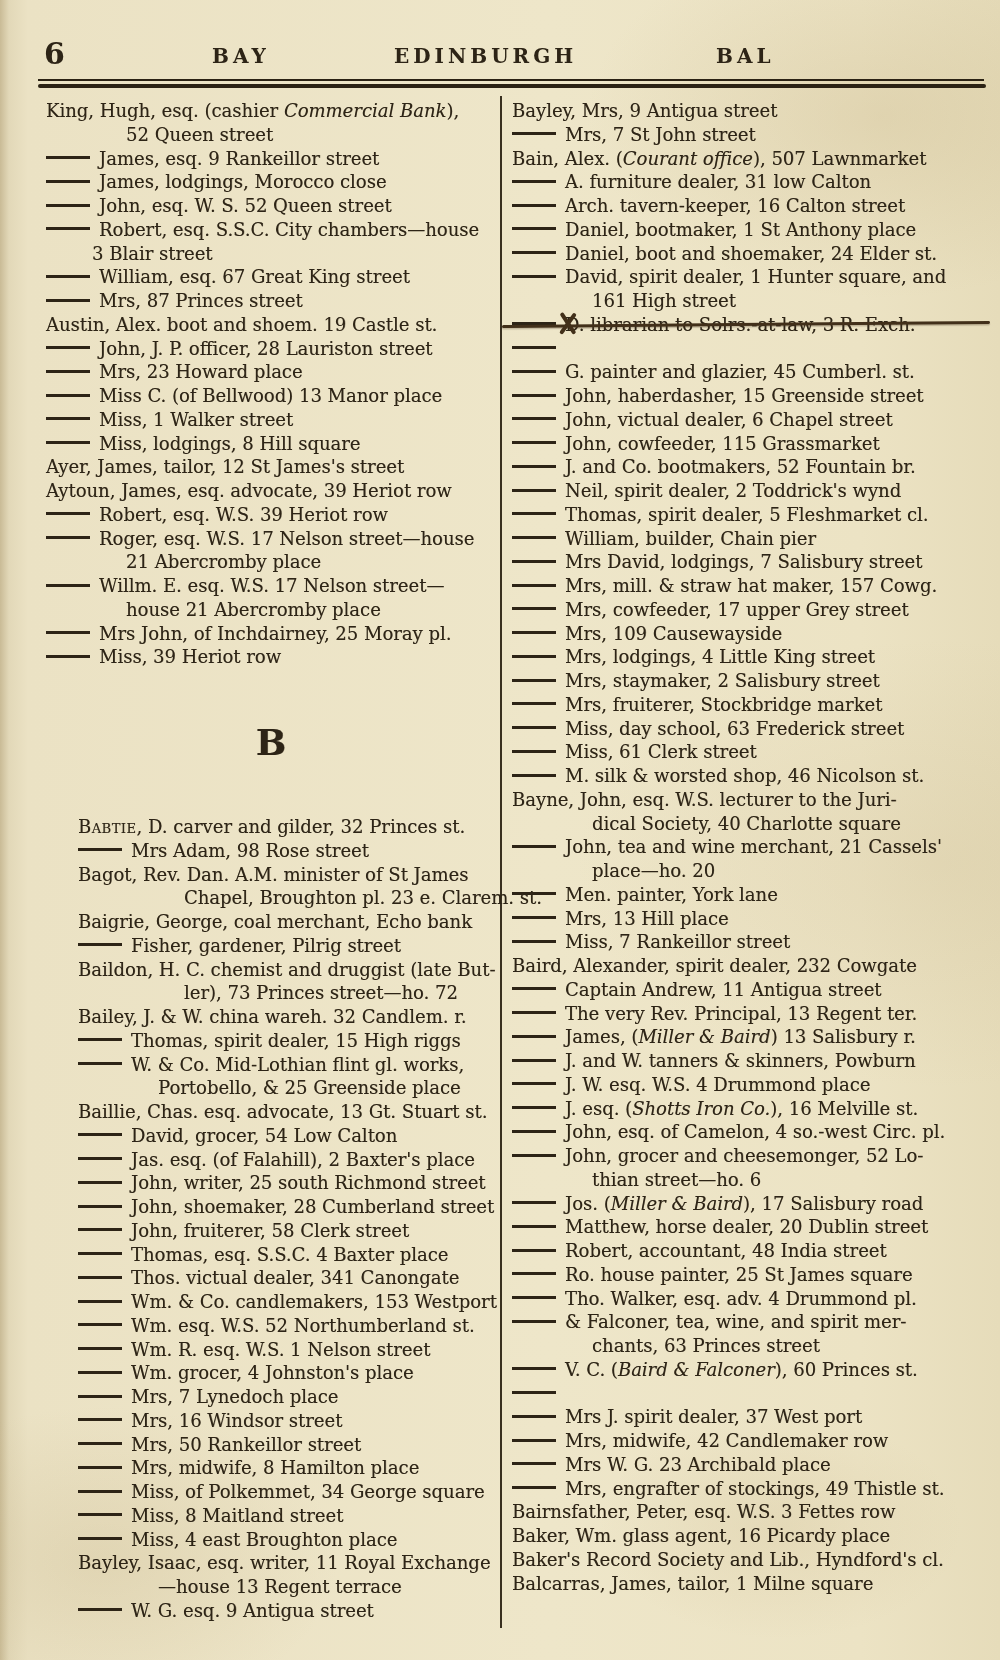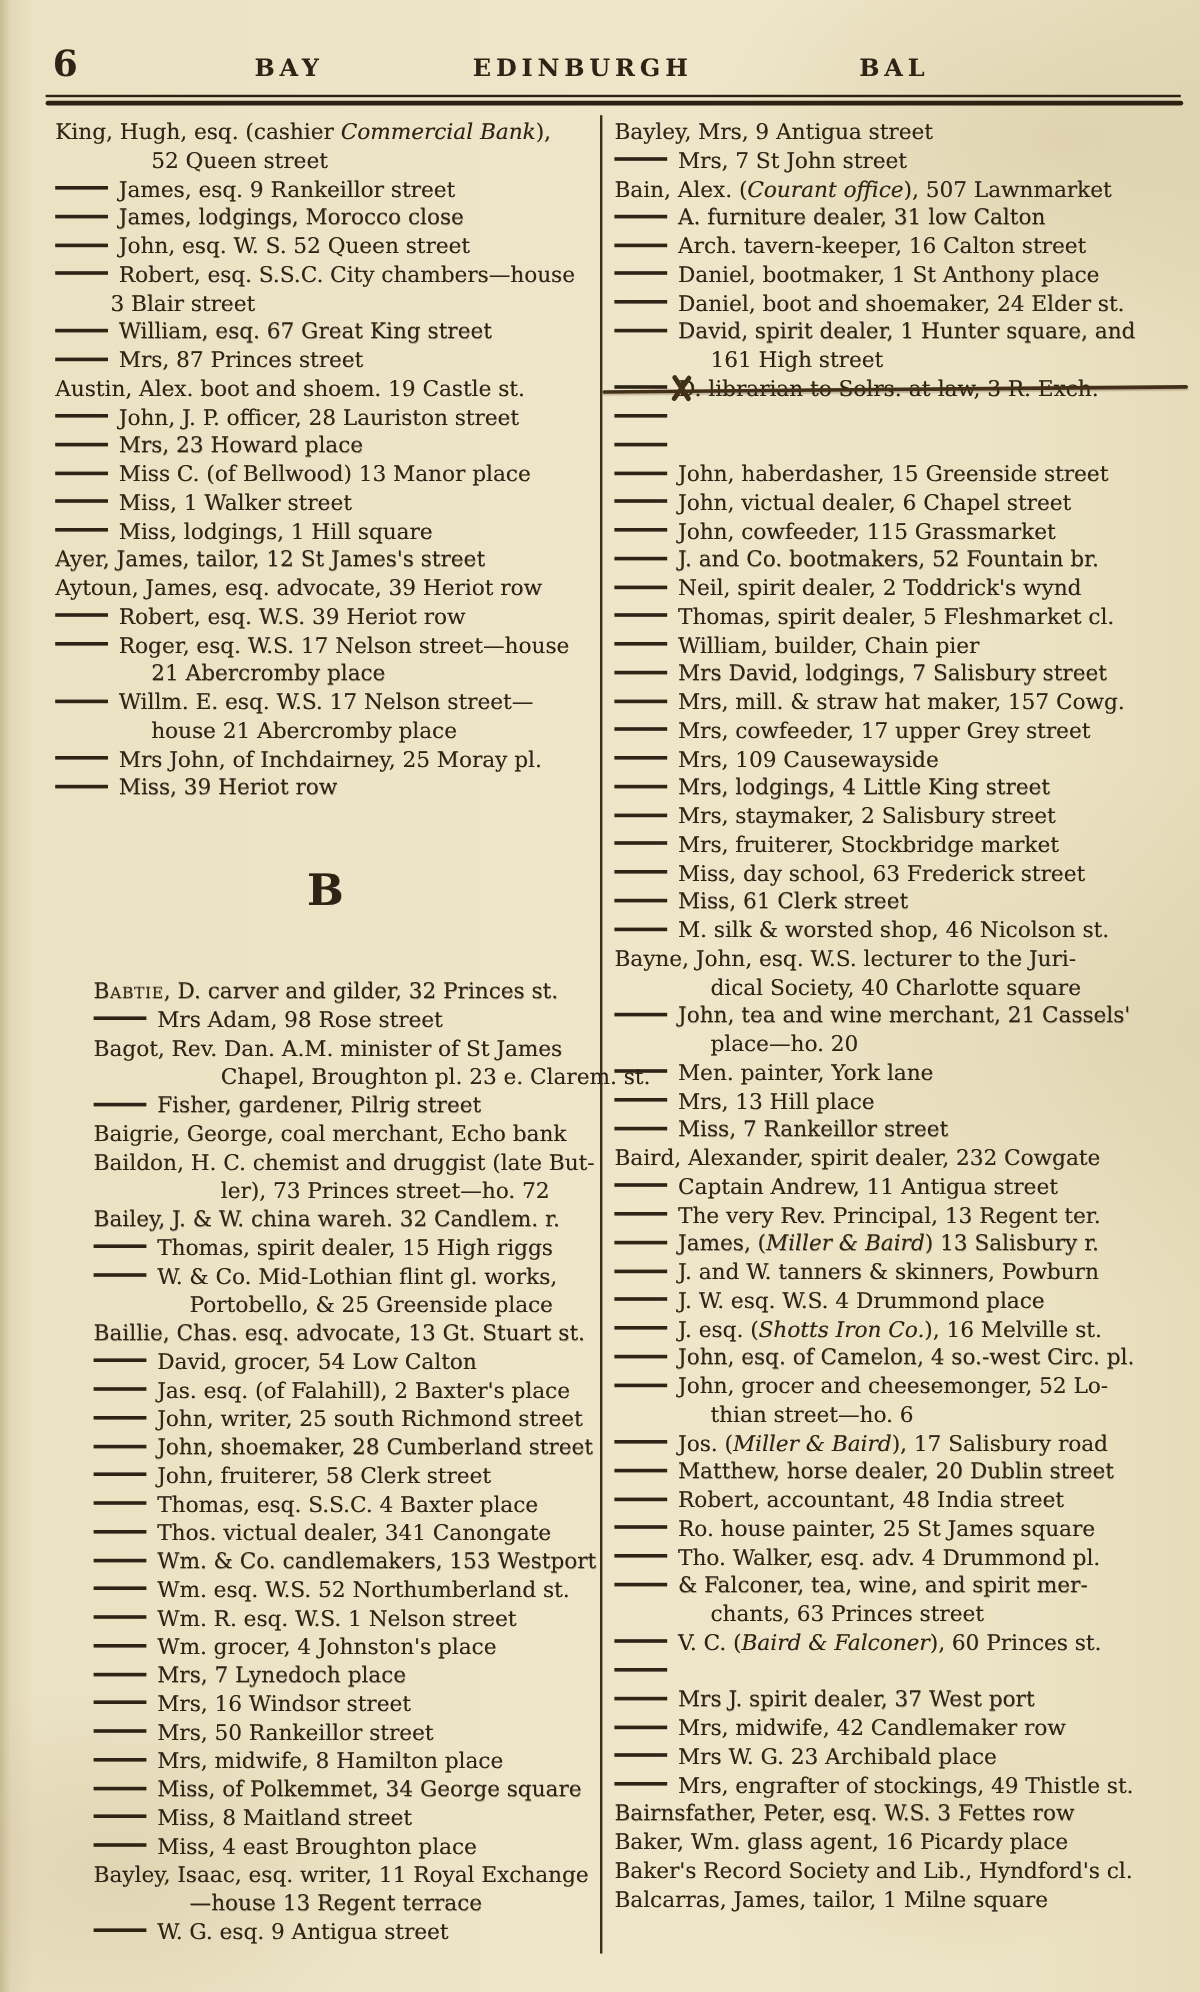--- a/index.html
+++ b/index.html
@@ -59,39 +59,39 @@
       <div class="line"><span class="ditto"></span><span>John, esq. W. S. 52 Queen street</span></div>
       <div class="line"><span class="ditto"></span><span>Robert, esq. S.S.C. City chambers—house</span></div>
       <div class="line ind1"><span>3 Blair street</span></div>
       <div class="line"><span class="ditto"></span><span>William, esq. 67 Great King street</span></div>
       <div class="line"><span class="ditto"></span><span>Mrs, 87 Princes street</span></div>
       <div class="line"><span>Austin, Alex. boot and shoem. 19 Castle st.</span></div>
       <div class="line"><span class="ditto"></span><span>John, J. P. officer, 28 Lauriston street</span></div>
       <div class="line"><span class="ditto"></span><span>Mrs, 23 Howard place</span></div>
       <div class="line"><span class="ditto"></span><span>Miss C. (of Bellwood) 13 Manor place</span></div>
       <div class="line"><span class="ditto"></span><span>Miss, 1 Walker street</span></div>
-      <div class="line"><span class="ditto"></span><span>Miss, lodgings, 1 Hill square</span></div>
+      <div class="line"><span class="ditto"></span><span>Miss, lodgings, 8 Hill square</span></div>
       <div class="line"><span>Ayer, James, tailor, 12 St James's street</span></div>
       <div class="line"><span>Aytoun, James, esq. advocate, 39 Heriot row</span></div>
       <div class="line"><span class="ditto"></span><span>Robert, esq. W.S. 39 Heriot row</span></div>
       <div class="line"><span class="ditto"></span><span>Roger, esq. W.S. 17 Nelson street—house</span></div>
       <div class="line ind2"><span>21 Abercromby place</span></div>
       <div class="line"><span class="ditto"></span><span>Willm. E. esq. W.S. 17 Nelson street—</span></div>
       <div class="line ind2"><span>house 21 Abercromby place</span></div>
       <div class="line"><span class="ditto"></span><span>Mrs John, of Inchdairney, 25 Moray pl.</span></div>
       <div class="line"><span class="ditto"></span><span>Miss, 39 Heriot row</span></div>
     </div>
   <div id="secB">B</div>
   <div class="col" id="colLb">
       <div class="line"><span class="sc">Babtie</span><span>, D. carver and gilder, 32 Princes st.</span></div>
       <div class="line"><span class="ditto"></span><span>Mrs Adam, 98 Rose street</span></div>
       <div class="line"><span>Bagot, Rev. Dan. A.M. minister of St James</span></div>
       <div class="line ind3"><span>Chapel, Broughton pl. 23 e. Clarem. st.</span></div>
+      <div class="line"><span>Baigrie, George, coal merchant, Echo bank</span></div>
       <div class="line"><span class="ditto"></span><span>Fisher, gardener, Pilrig street</span></div>
-      <div class="line"><span>Baigrie, George, coal merchant, Echo bank</span></div>
       <div class="line"><span>Baildon, H. C. chemist and druggist (late But-</span></div>
       <div class="line ind3"><span>ler), 73 Princes street—ho. 72</span></div>
       <div class="line"><span>Bailey, J. &amp; W. china wareh. 32 Candlem. r.</span></div>
       <div class="line"><span class="ditto"></span><span>Thomas, spirit dealer, 15 High riggs</span></div>
       <div class="line"><span class="ditto"></span><span>W. &amp; Co. Mid-Lothian flint gl. works,</span></div>
       <div class="line ind2"><span>Portobello, &amp; 25 Greenside place</span></div>
       <div class="line"><span>Baillie, Chas. esq. advocate, 13 Gt. Stuart st.</span></div>
       <div class="line"><span class="ditto"></span><span>David, grocer, 54 Low Calton</span></div>
       <div class="line"><span class="ditto"></span><span>Jas. esq. (of Falahill), 2 Baxter's place</span></div>
       <div class="line"><span class="ditto"></span><span>John, writer, 25 south Richmond street</span></div>
@@ -119,21 +119,21 @@
       <div class="line"><span class="ditto"></span><span>Mrs, 7 St John street</span></div>
       <div class="line"><span>Bain, Alex. (</span><span class="it">Courant office</span><span>), 507 Lawnmarket</span></div>
       <div class="line"><span class="ditto"></span><span>A. furniture dealer, 31 low Calton</span></div>
       <div class="line"><span class="ditto"></span><span>Arch. tavern-keeper, 16 Calton street</span></div>
       <div class="line"><span class="ditto"></span><span>Daniel, bootmaker, 1 St Anthony place</span></div>
       <div class="line"><span class="ditto"></span><span>Daniel, boot and shoemaker, 24 Elder st.</span></div>
       <div class="line"><span class="ditto"></span><span>David, spirit dealer, 1 Hunter square, and</span></div>
       <div class="line ind2"><span>161 High street</span></div>
       <div class="line struck"><span class="ditto"></span><span>D. librarian to Solrs.-at-law, 3 R. Exch.</span><span class="strikebar"></span><span class="handx"></span></div>
       <div class="line"><span class="ditto"></span></div>
-      <div class="line"><span class="ditto"></span></div>
+      <div class="line"><span class="ditto"></span><span>G. painter and glazier, 45 Cumberl. st.</span></div>
       <div class="line"><span class="ditto"></span><span>John, haberdasher, 15 Greenside street</span></div>
       <div class="line"><span class="ditto"></span><span>John, victual dealer, 6 Chapel street</span></div>
       <div class="line"><span class="ditto"></span><span>John, cowfeeder, 115 Grassmarket</span></div>
       <div class="line"><span class="ditto"></span><span>J. and Co. bootmakers, 52 Fountain br.</span></div>
       <div class="line"><span class="ditto"></span><span>Neil, spirit dealer, 2 Toddrick's wynd</span></div>
       <div class="line"><span class="ditto"></span><span>Thomas, spirit dealer, 5 Fleshmarket cl.</span></div>
       <div class="line"><span class="ditto"></span><span>William, builder, Chain pier</span></div>
       <div class="line"><span class="ditto"></span><span>Mrs David, lodgings, 7 Salisbury street</span></div>
       <div class="line"><span class="ditto"></span><span>Mrs, mill. &amp; straw hat maker, 157 Cowg.</span></div>
       <div class="line"><span class="ditto"></span><span>Mrs, cowfeeder, 17 upper Grey street</span></div>

